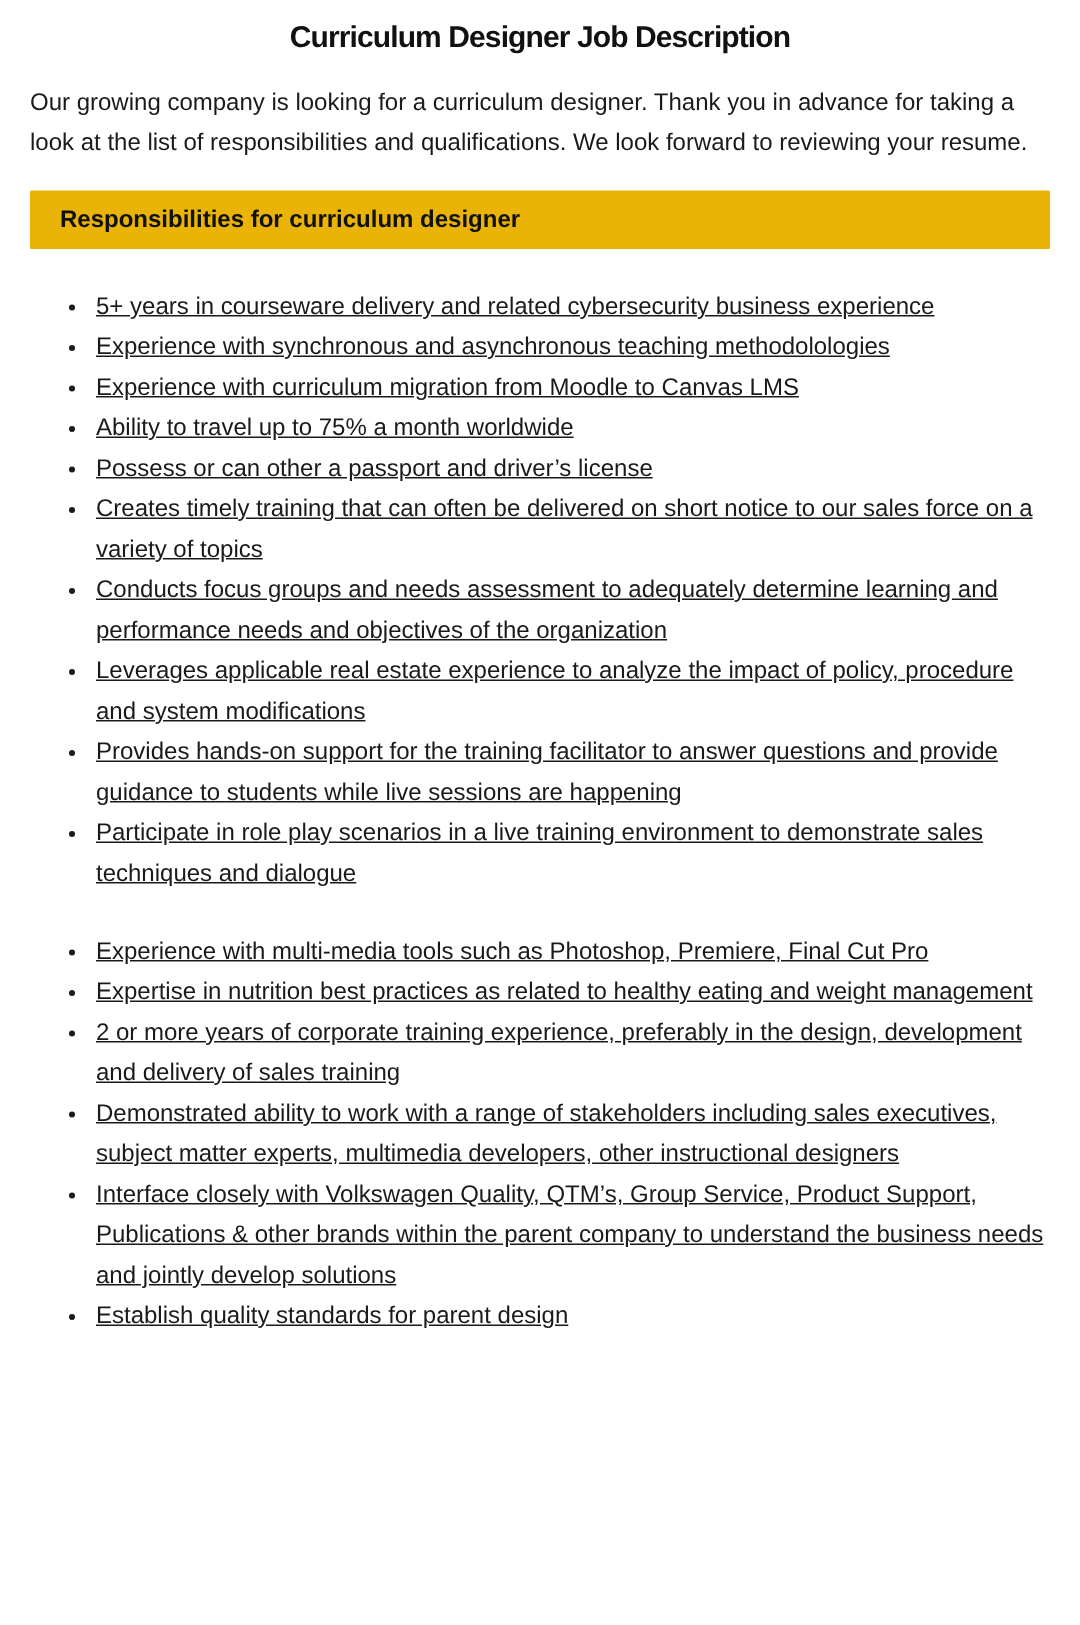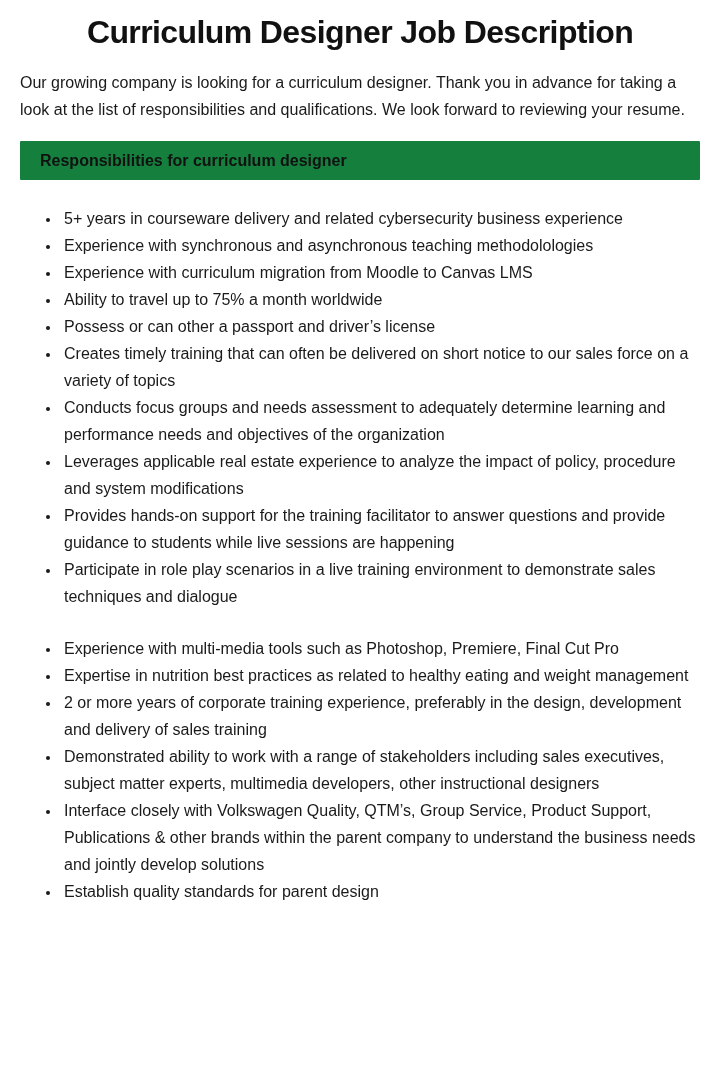--- a/index.html
+++ b/index.html
@@ -12,49 +12,50 @@
     color: #1a1a1a;
     -webkit-font-smoothing: antialiased;
   }
   .page {
     padding: 0 20px;
   }
   h1.doc-title {
     margin: 0;
     padding: 14px 0 18px;
     text-align: center;
-    font-size: 32px;
+    font-size: 20px;
     font-weight: 800;
     letter-spacing: -0.6px;
     color: #111111;
   }
   p.intro {
     margin: 0 0 18px;
     font-size: 16px;
     line-height: 27px;
     color: #1a1a1a;
   }
   .section-header {
-    background: #15803d;
+    background: #eab308;
     font-size: 16px;
     font-weight: 700;
     color: #111111;
     padding: 11px 20px 10px;
     border-radius: 1px;
   }
   ul.bullet-list {
     margin: 25px 0 21px;
     padding: 0 0 0 41px;
     list-style: disc;
   }
   ul.bullet-list li {
     font-size: 16px;
     line-height: 27px;
     padding-left: 3px;
     margin: 0;
+    text-decoration: underline;
   }
   ul.bullet-list li::marker {
     font-size: 13px;
     color: #1a1a1a;
   }
   .section:last-child ul.bullet-list {
     margin-bottom: 16px;
   }
 </style>
 </head>

